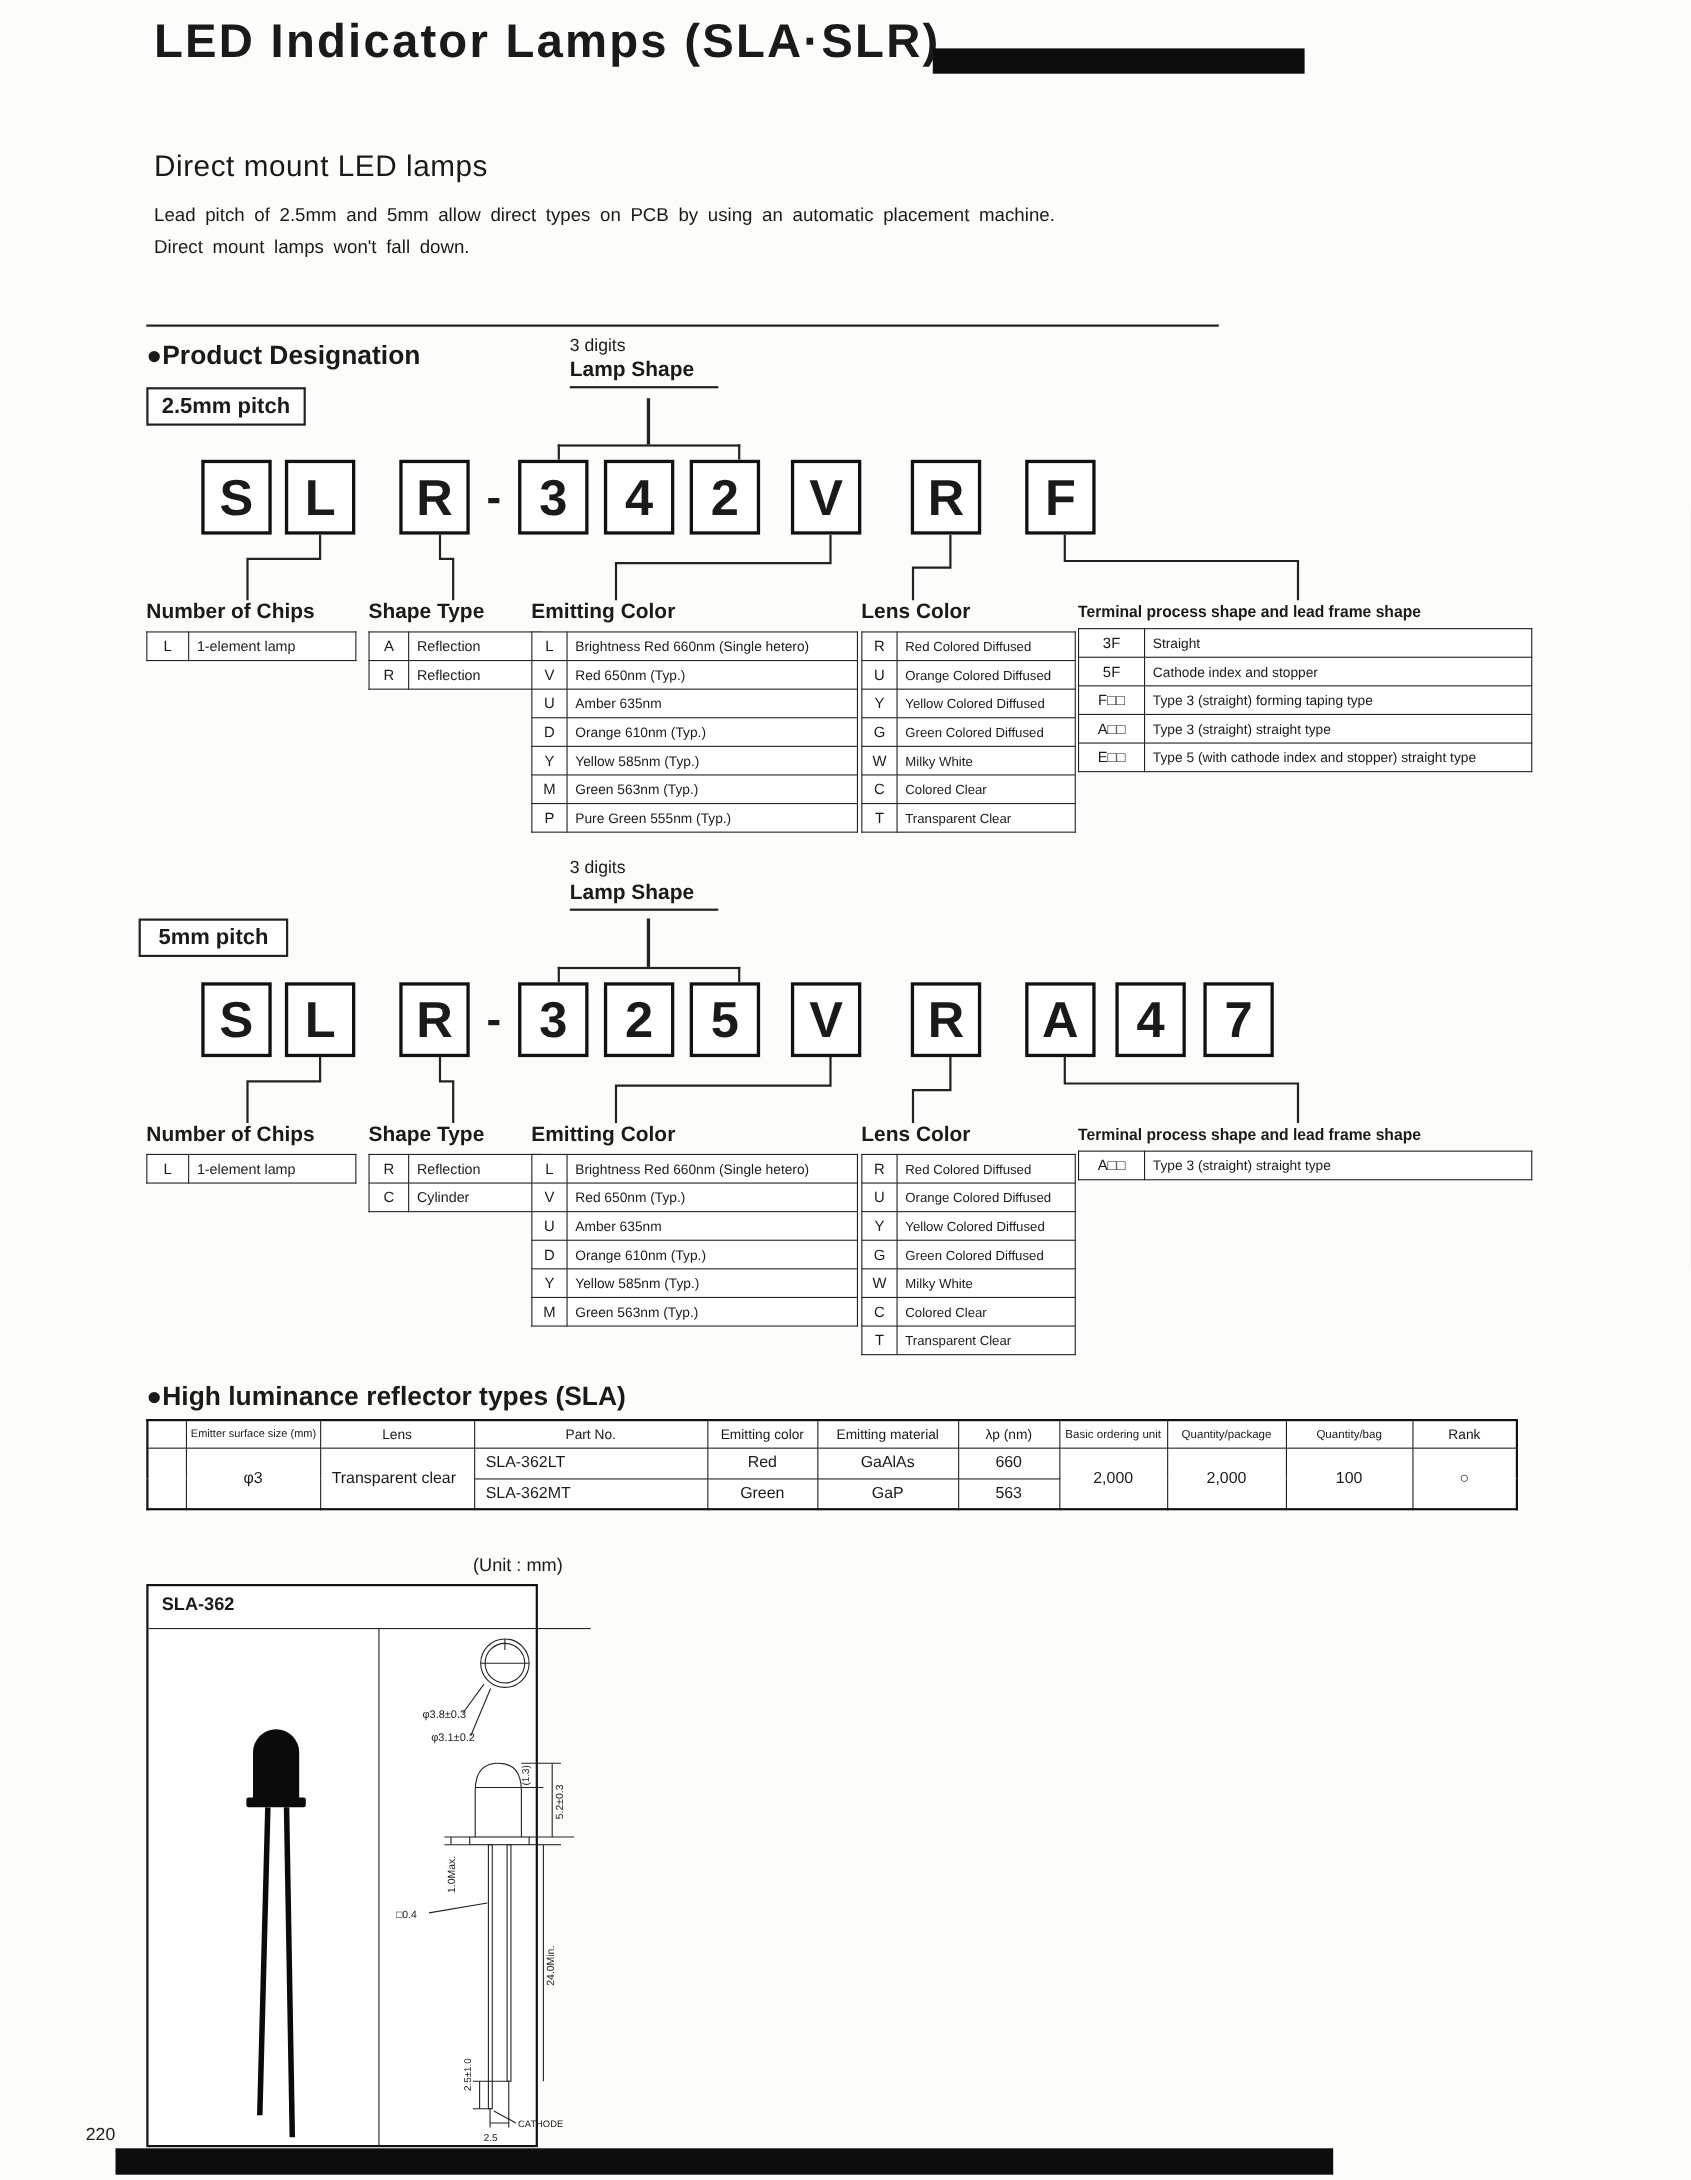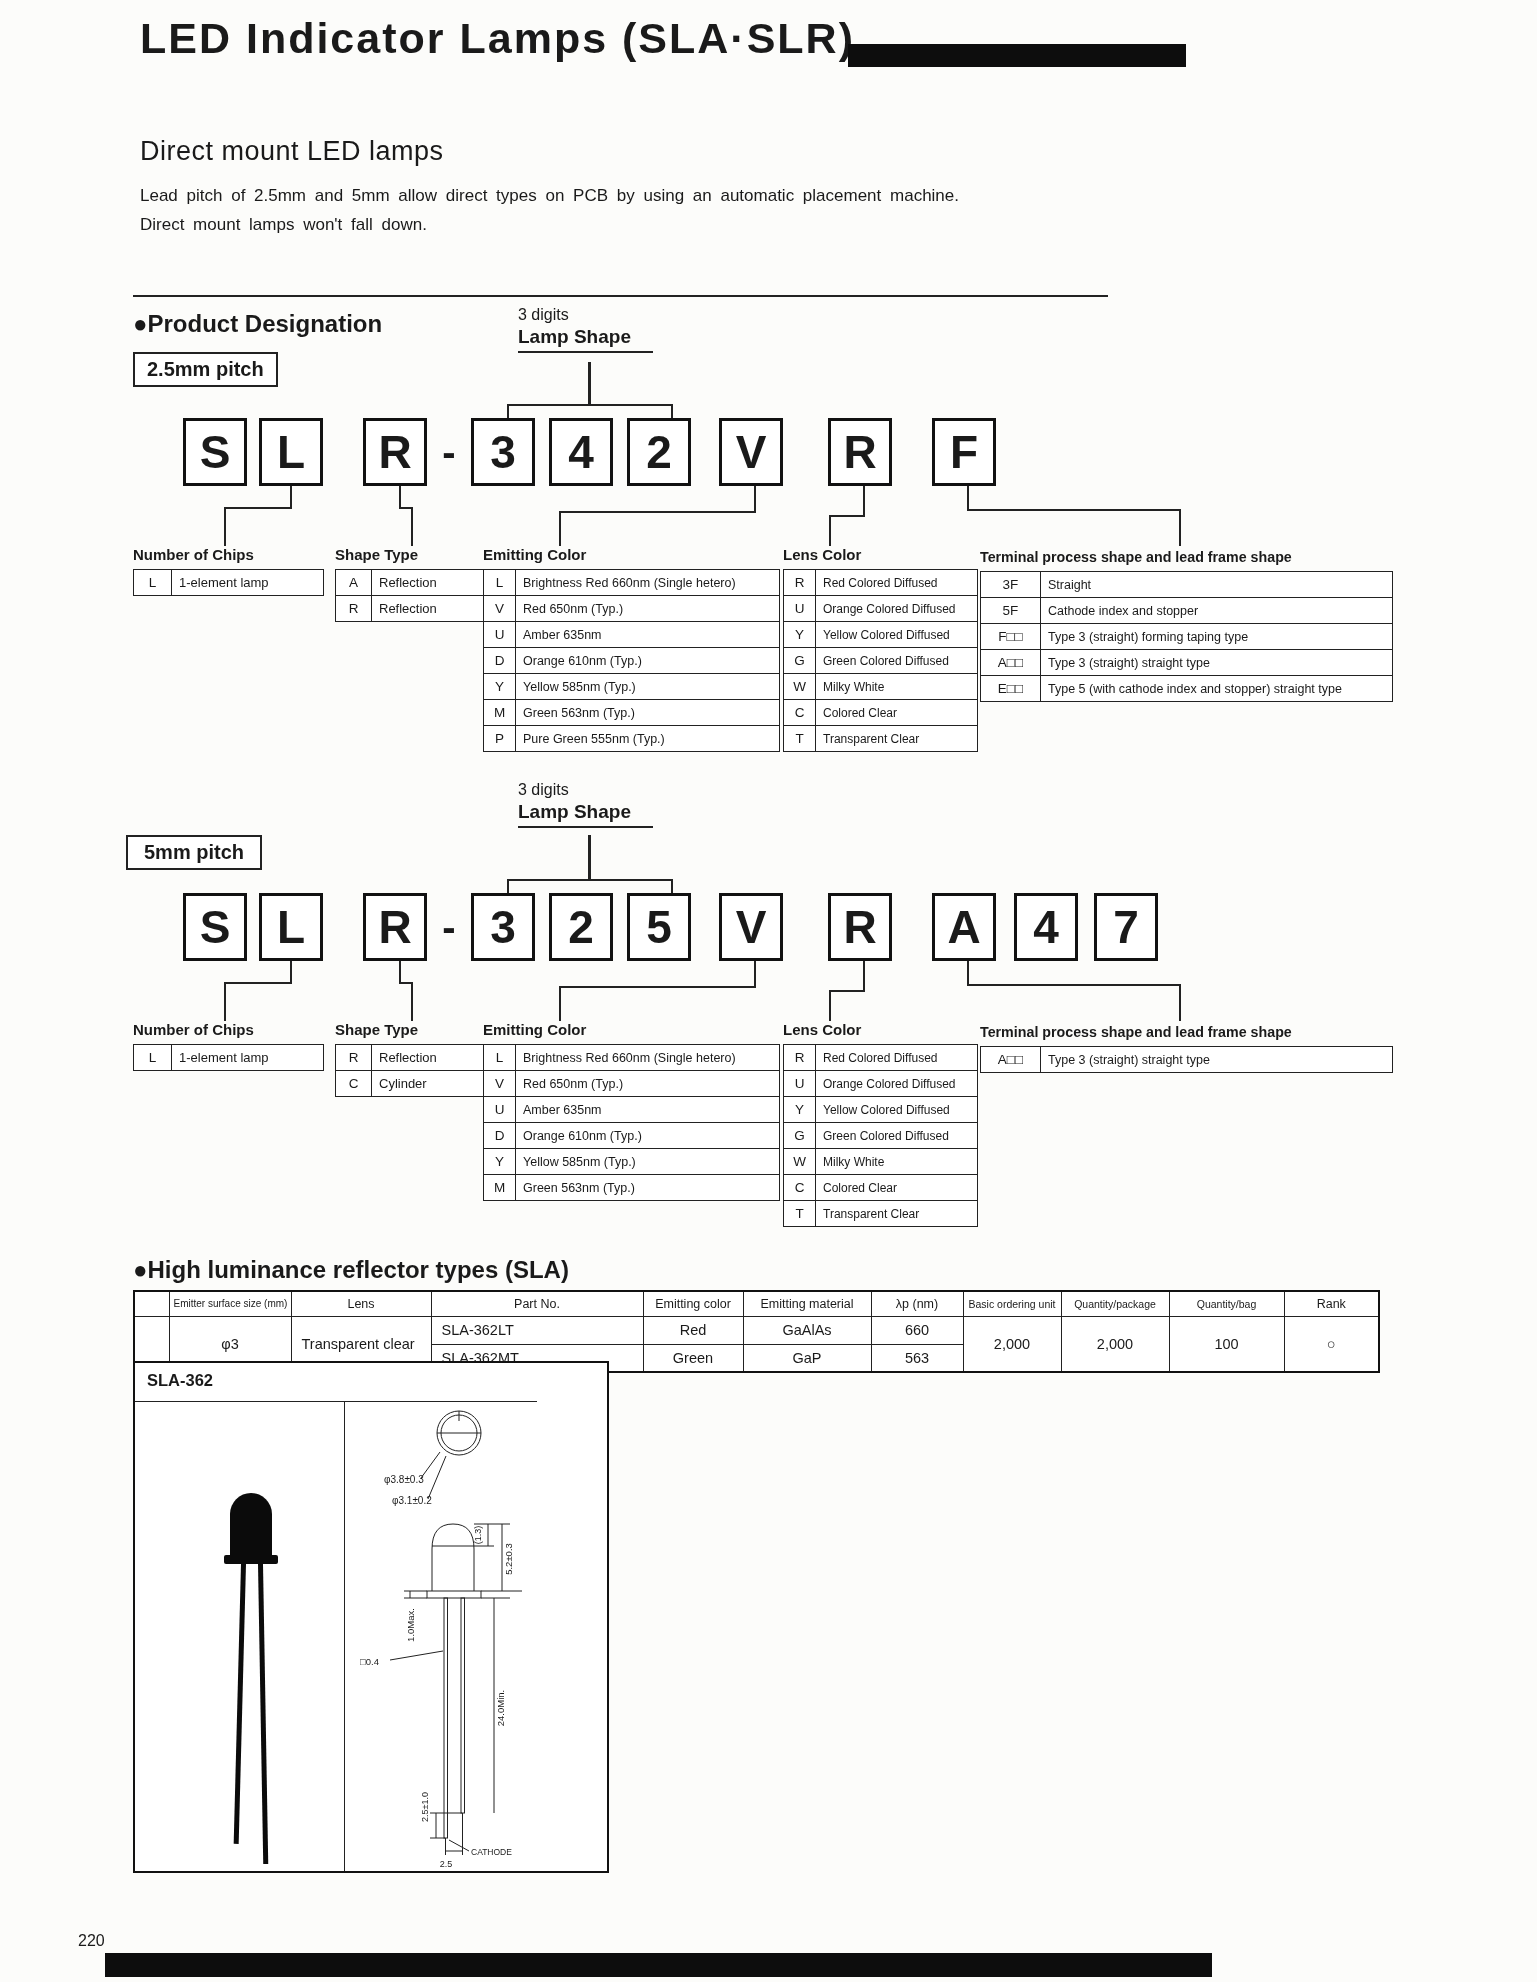--- a/index.html
+++ b/index.html
@@ -27,21 +27,21 @@
   .code-row > :nth-child(6){margin-left:14px}
   .code-row > :nth-child(7){margin-left:14px}
   .code-row > :nth-child(8){margin-left:28px}
   .code-row > :nth-child(9){margin-left:45px}
   .code-row > :nth-child(10){margin-left:40px}
   .code-row > :nth-child(11){margin-left:18px}
   .code-row > :nth-child(12){margin-left:16px}
   .conn{position:absolute;pointer-events:none}
   .conn polyline{fill:none;stroke:#222;stroke-width:2}
   .colgroup{position:absolute}
-  .col-title{font-size:15px;font-weight:bold;margin-bottom:6px;white-space:nowrap}
+  .col-title{font-size:19px;font-weight:bold;margin-bottom:6px;white-space:nowrap}
   .col-title.small{font-size:15px;transform:scaleX(.95);transform-origin:left}
   .spec-table{border-collapse:collapse;background:#fff}
   .spec-table td{border:1.5px solid #222;padding:2px 7px;font-size:13px;white-space:nowrap;height:26px}
   .spec-table .key-cell{text-align:center;font-size:13.5px}
   .t-chips .key-cell{width:38px}.t-chips .val-cell{width:152px}
   .t-shape .key-cell{width:36px}.t-shape .val-cell{width:120px}
   .t-emit .key-cell{width:32px}.t-emit .val-cell{width:264px;font-size:12.5px}
   .t-lens .key-cell{width:32px}.t-lens .val-cell{width:162px;font-size:12px}
   .t-term .key-cell{width:60px}.t-term .val-cell{width:352px;font-size:12.5px}
   .ref-table{border-collapse:collapse;table-layout:fixed;width:1245px;background:#fff;border:2px solid #111}
@@ -412,21 +412,21 @@
         <td class="cell-left">SLA-362MT</td>
         <td>Green</td>
         <td>GaP</td>
         <td>563</td>
       </tr>
     </tbody>
   </table>
 
   <div class="abs unit-note" style="left:430px;top:1414px">(Unit : mm)</div>
 
-  <div class="abs draw-box" style="left:133px;top:1361px;width:476px;height:512px">
+  <div class="abs draw-box" style="left:133px;top:1440px;width:356px;height:512px">
     <div class="abs draw-label" style="left:12px;top:8px">SLA-362</div>
     <div class="abs draw-rule" style="left:0;top:38px;width:402px"></div>
     <div class="abs draw-divider" style="left:209px;top:38px;height:470px"></div>
 
     <div class="abs led-photo" style="left:70px;top:130px;width:110px;height:360px">
       <div style="left:25px;top:0;width:42px;height:68px;border-radius:21px 21px 3px 3px"></div>
       <div style="left:19px;top:62px;width:54px;height:9px;border-radius:2px"></div>
       <div style="left:36px;top:71px;width:4.5px;height:280px;transform:rotate(1.5deg);transform-origin:top"></div>
       <div style="left:53px;top:71px;width:4.5px;height:300px;transform:rotate(-1deg);transform-origin:top"></div>
     </div>

